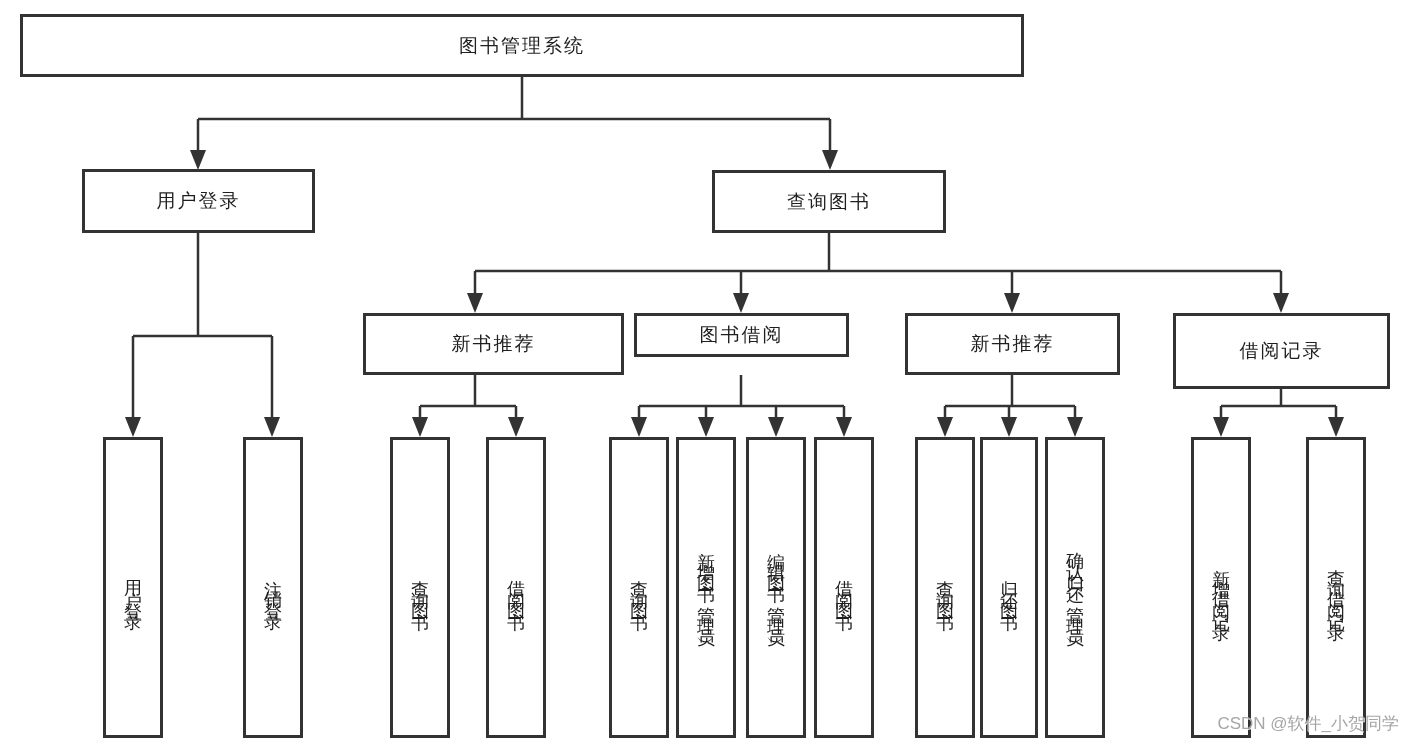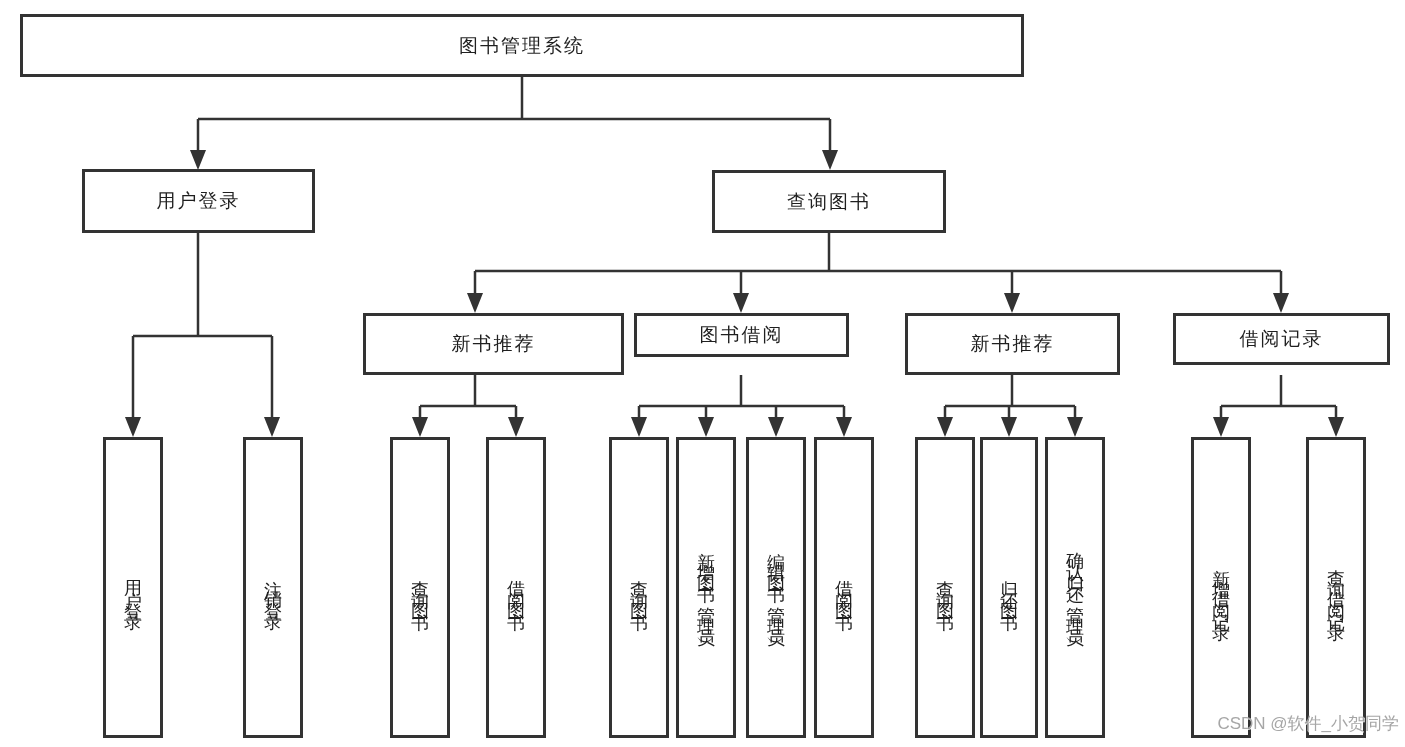--- a/index.html
+++ b/index.html
@@ -135,21 +135,21 @@
 
   <div class="box" style="left:363px;top:313px;width:261px;height:62px">
     <span class="hlabel">新书推荐</span>
   </div>
   <div class="box" style="left:634px;top:313px;width:215px;height:44px">
     <span class="hlabel">图书借阅</span>
   </div>
   <div class="box" style="left:905px;top:313px;width:215px;height:62px">
     <span class="hlabel">新书推荐</span>
   </div>
-  <div class="box" style="left:1173px;top:313px;width:217px;height:52px">
+  <div class="box" style="left:1173px;top:313px;width:217px;height:76px">
     <span class="hlabel">借阅记录</span>
   </div>
 
   <div class="box" style="left:103px;top:437px;width:60px;height:301px">
     <span class="vtext">用户登录</span>
   </div>
   <div class="box" style="left:243px;top:437px;width:60px;height:301px">
     <span class="vtext">注销登录</span>
   </div>
 

